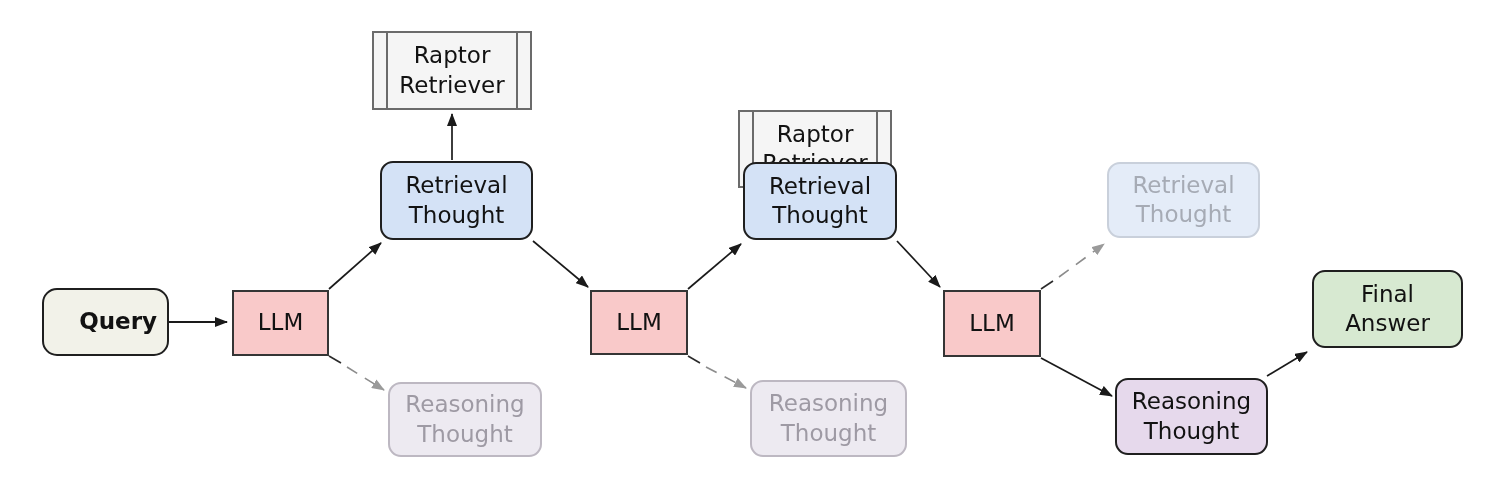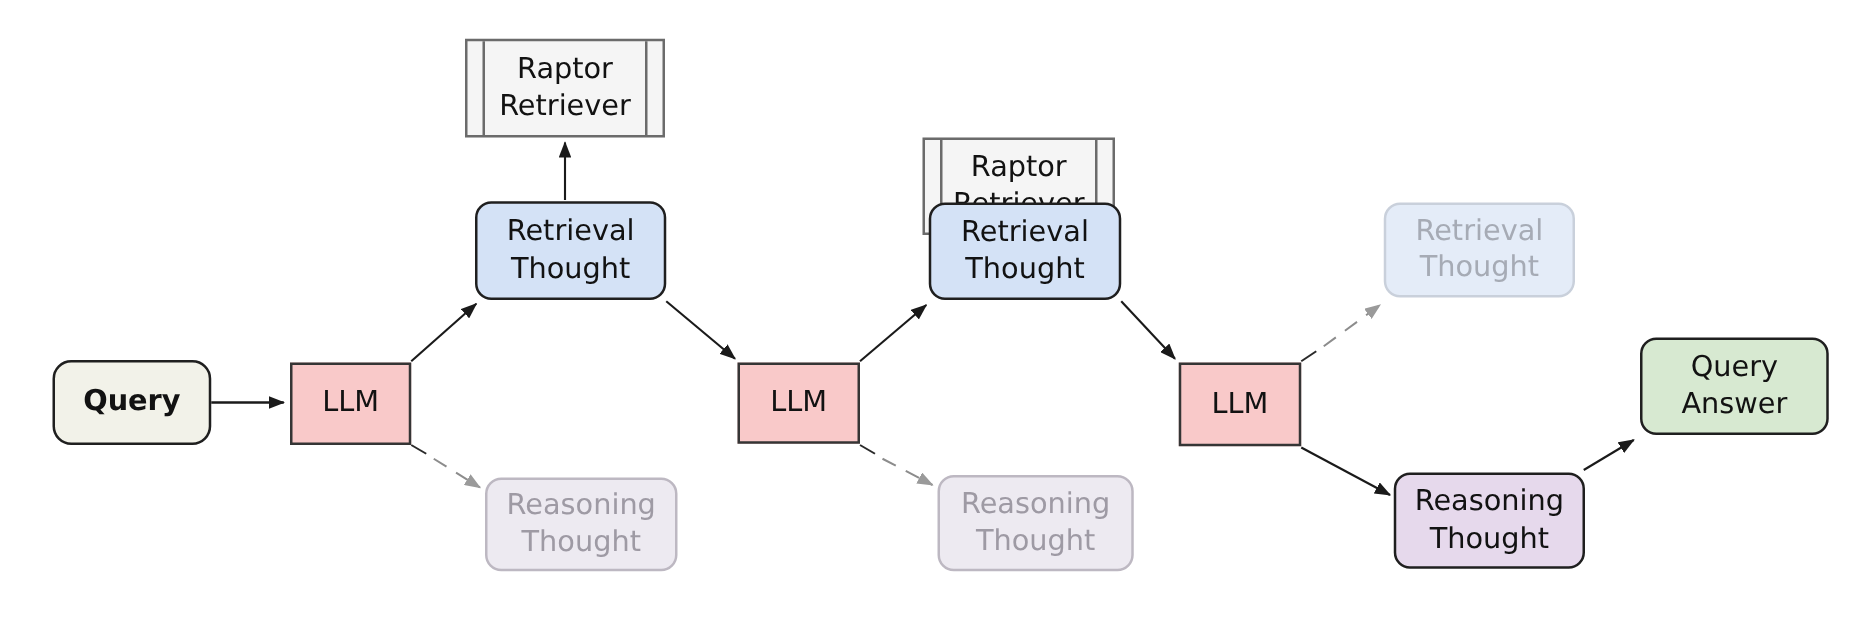--- a/index.html
+++ b/index.html
@@ -1,21 +1,21 @@
 <!DOCTYPE html>
 <html><head>
 <meta charset="utf-8">
 <style>
   html,body{margin:0;padding:0;background:#ffffff;}
   body{font-family:"DejaVu Sans","Liberation Sans",sans-serif;}
   .canvas{position:relative;width:1499px;height:497px;background:#ffffff;overflow:hidden;}
   .edges{position:absolute;left:0;top:0;z-index:1;}
   .node{position:absolute;z-index:2;display:flex;align-items:center;justify-content:center;
         text-align:center;font-size:23px;line-height:1.28;color:#121212;box-sizing:border-box;}
-  .rounded{border-radius:13px;}
+  .rounded{border-radius:13px;justify-content:flex-end;}
   .node .lbl{display:block;padding:0 10px;}
 
   
   .n-query       {left:42px;  top:288px; width:127px; height:68px; border:2px solid #1f1f1f; border-radius:15px;}
   .n-llm1        {left:232px; top:290px; width:97px;  height:66px; border:2px solid #353535;}
   .n-llm2        {left:590px; top:290px; width:98px;  height:65px; border:2px solid #353535;}
   .n-llm3        {left:943px; top:290px; width:98px;  height:67px; border:2px solid #353535;}
   .n-retrieval1  {left:380px; top:161px; width:153px; height:79px; border:2px solid #1f1f1f;}
   .n-retrieval2  {left:743px; top:162px; width:154px; height:78px; border:2px solid #1f1f1f;}
   .n-retrieval3f {left:1107px;top:162px; width:153px; height:76px; border:2px solid #c9d0db;}
@@ -107,16 +107,16 @@
 
   <div class="node rounded n-reasoning2f" style="color: rgb(158, 154, 164); background-color: rgb(237, 234, 241);">
     <span class="lbl">Reasoning Thought</span>
   </div>
 
   <div class="node rounded n-reasoning3" style="background-color: rgb(230, 217, 236);">
     <span class="lbl">Reasoning Thought</span>
   </div>
 
   <div class="node rounded n-final" style="background-color: rgb(215, 233, 209);">
-    <span class="lbl">Query Answer</span>
+    <span class="lbl">Final Answer</span>
   </div>
 
 </div>
 
 </body></html>

